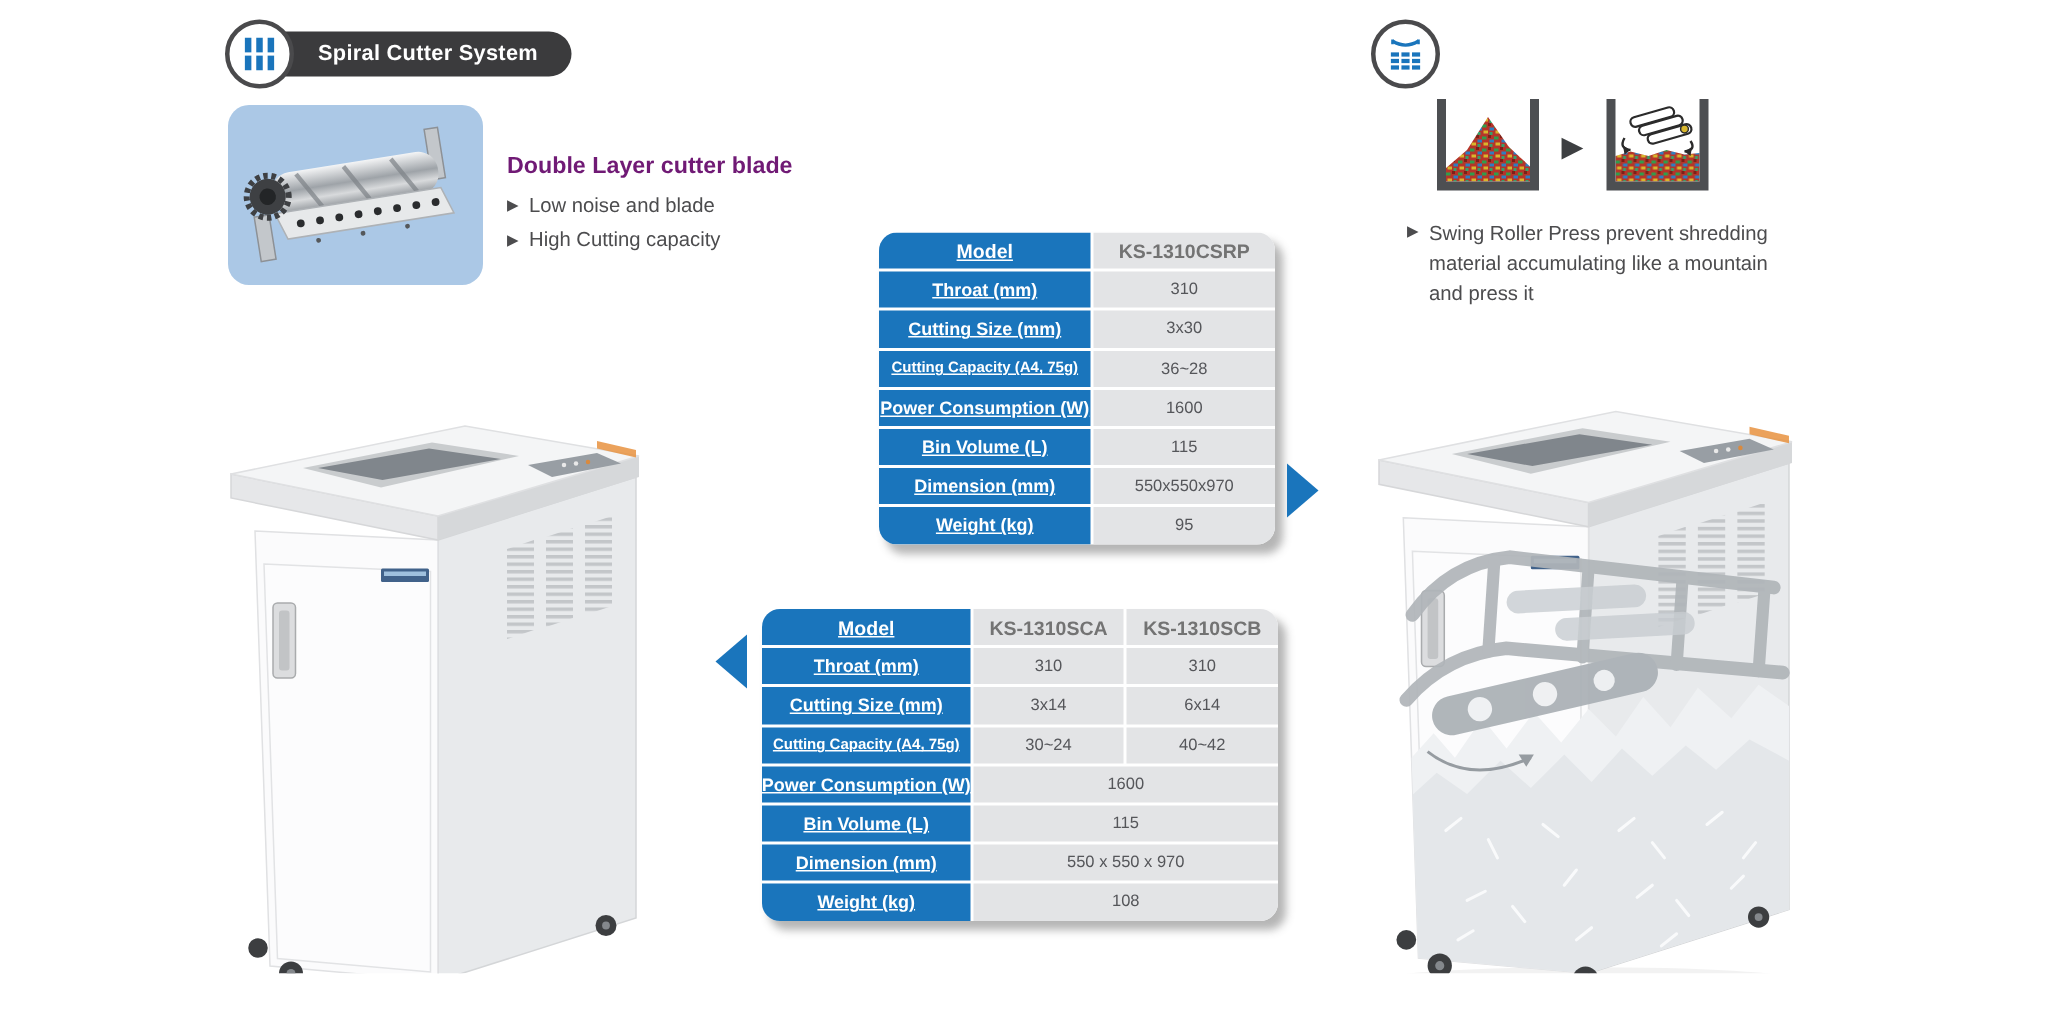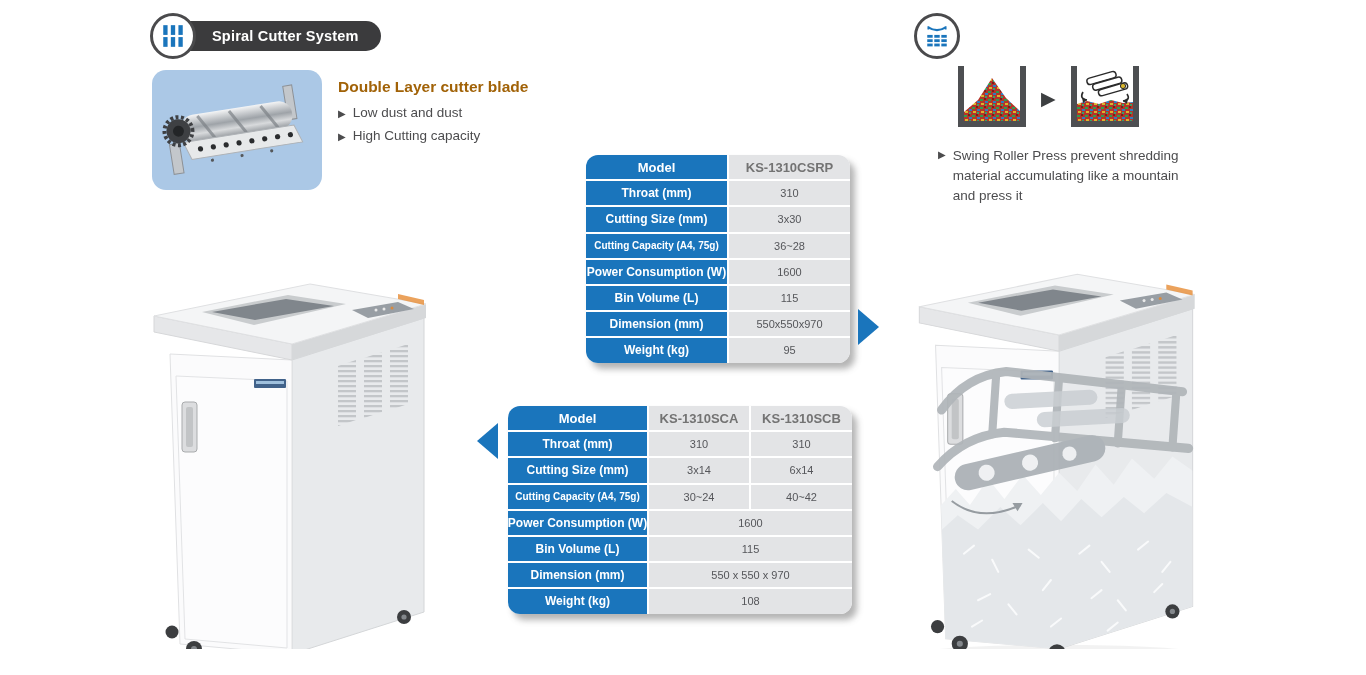--- a/index.html
+++ b/index.html
@@ -20,37 +20,37 @@
     position:absolute; left:0; top:0; width:46px; height:46px; border-radius:50%;
     background:#fff; border:3px solid #4a4a4c; display:flex; align-items:center; justify-content:center;
   }
   
   .blade-photo {
     position:absolute; left:152px; top:70px; width:170px; height:120px;
     background:#abc8e6; border-radius:14px; overflow:hidden;
   }
   
   .feature-block { position:absolute; left:338px; top:78px; width:270px; }
-  .feature-title { color:#a16207; font-size:15.5px; font-weight:bold; }
+  .feature-title { color:#701a75; font-size:15.5px; font-weight:bold;margin-top:24px; }
   .bullet-row { display:flex; gap:7px; margin-top:9px; color:#4c4c4e; font-size:13.5px; }
   .tri { font-size:10px; color:#4c4c4e; line-height:17px; }
   
   .bins-row { position:absolute; left:956px; top:66px; display:flex; align-items:center; gap:13px; }
   .trans-arrow { font-size:19px; color:#3d3f41; }
   .srp-text { position:absolute; left:938px; top:146px; width:244px; display:flex; gap:7px;
               color:#4c4c4e; font-size:13.5px; line-height:20px; }
   
   .spec-table {
     position:absolute; display:grid; gap:2px; background:#fff;
     border-radius:12px; overflow:hidden; box-shadow:5px 6px 6px rgba(90,90,90,.45);
   }
   .t1 { left:586px; top:155px; grid-template-columns:141px 121px; grid-auto-rows:24.2px; }
   .t2 { left:508px; top:406px; grid-template-columns:139px 100px 101px; grid-auto-rows:24.2px; }
   .cell { display:flex; align-items:center; justify-content:center; white-space:nowrap; }
-  .cell.label { background:#1a75bc; color:#fff; font-weight:bold; font-size:12px; padding:0 3px; }
+  .cell.label { background:#1a75bc; color:#fff; font-weight:bold; font-size:12px; padding:0 3px;text-decoration:underline; }
   .cell.label.compact { font-size:10px; }
   .cell.value { background:#e3e4e6; color:#55565a; font-size:11px; }
   .cell.value.model { color:#737373; font-weight:bold; font-size:13px; }
   .cell.span2 { grid-column:2 / span 2; }
   
   .flow-arrow { position:absolute; width:0; height:0; }
   .flow-arrow.right { left:858px; top:309px; border-top:18px solid transparent;
                       border-bottom:18px solid transparent; border-left:21px solid #1a75bc; }
   .flow-arrow.left  { left:477px; top:423px; border-top:18px solid transparent;
                       border-bottom:18px solid transparent; border-right:21px solid #1a75bc; }
@@ -138,21 +138,21 @@
         <circle cx="27" cy="52" r="14" fill="none" stroke="#3e4043" stroke-width="4" stroke-dasharray="3 2.4"></circle>
         <circle cx="27" cy="52" r="5.5" fill="#232527"></circle>
       </g>
     </svg>
   </div>
 
   <div class="feature-block">
     <div class="feature-title">Double Layer cutter blade</div>
     <div class="bullet-row">
       <span class="tri">▶</span>
-      <span>Low dust and dust</span>
+      <span>Low noise and blade</span>
     </div>
     <div class="bullet-row" style="margin-top:6px;">
       <span class="tri">▶</span>
       <span>High Cutting capacity</span>
     </div>
   </div>
 
   <div class="bins-row">
     <svg width="72" height="64" viewBox="0 0 72 64">
       <defs>

